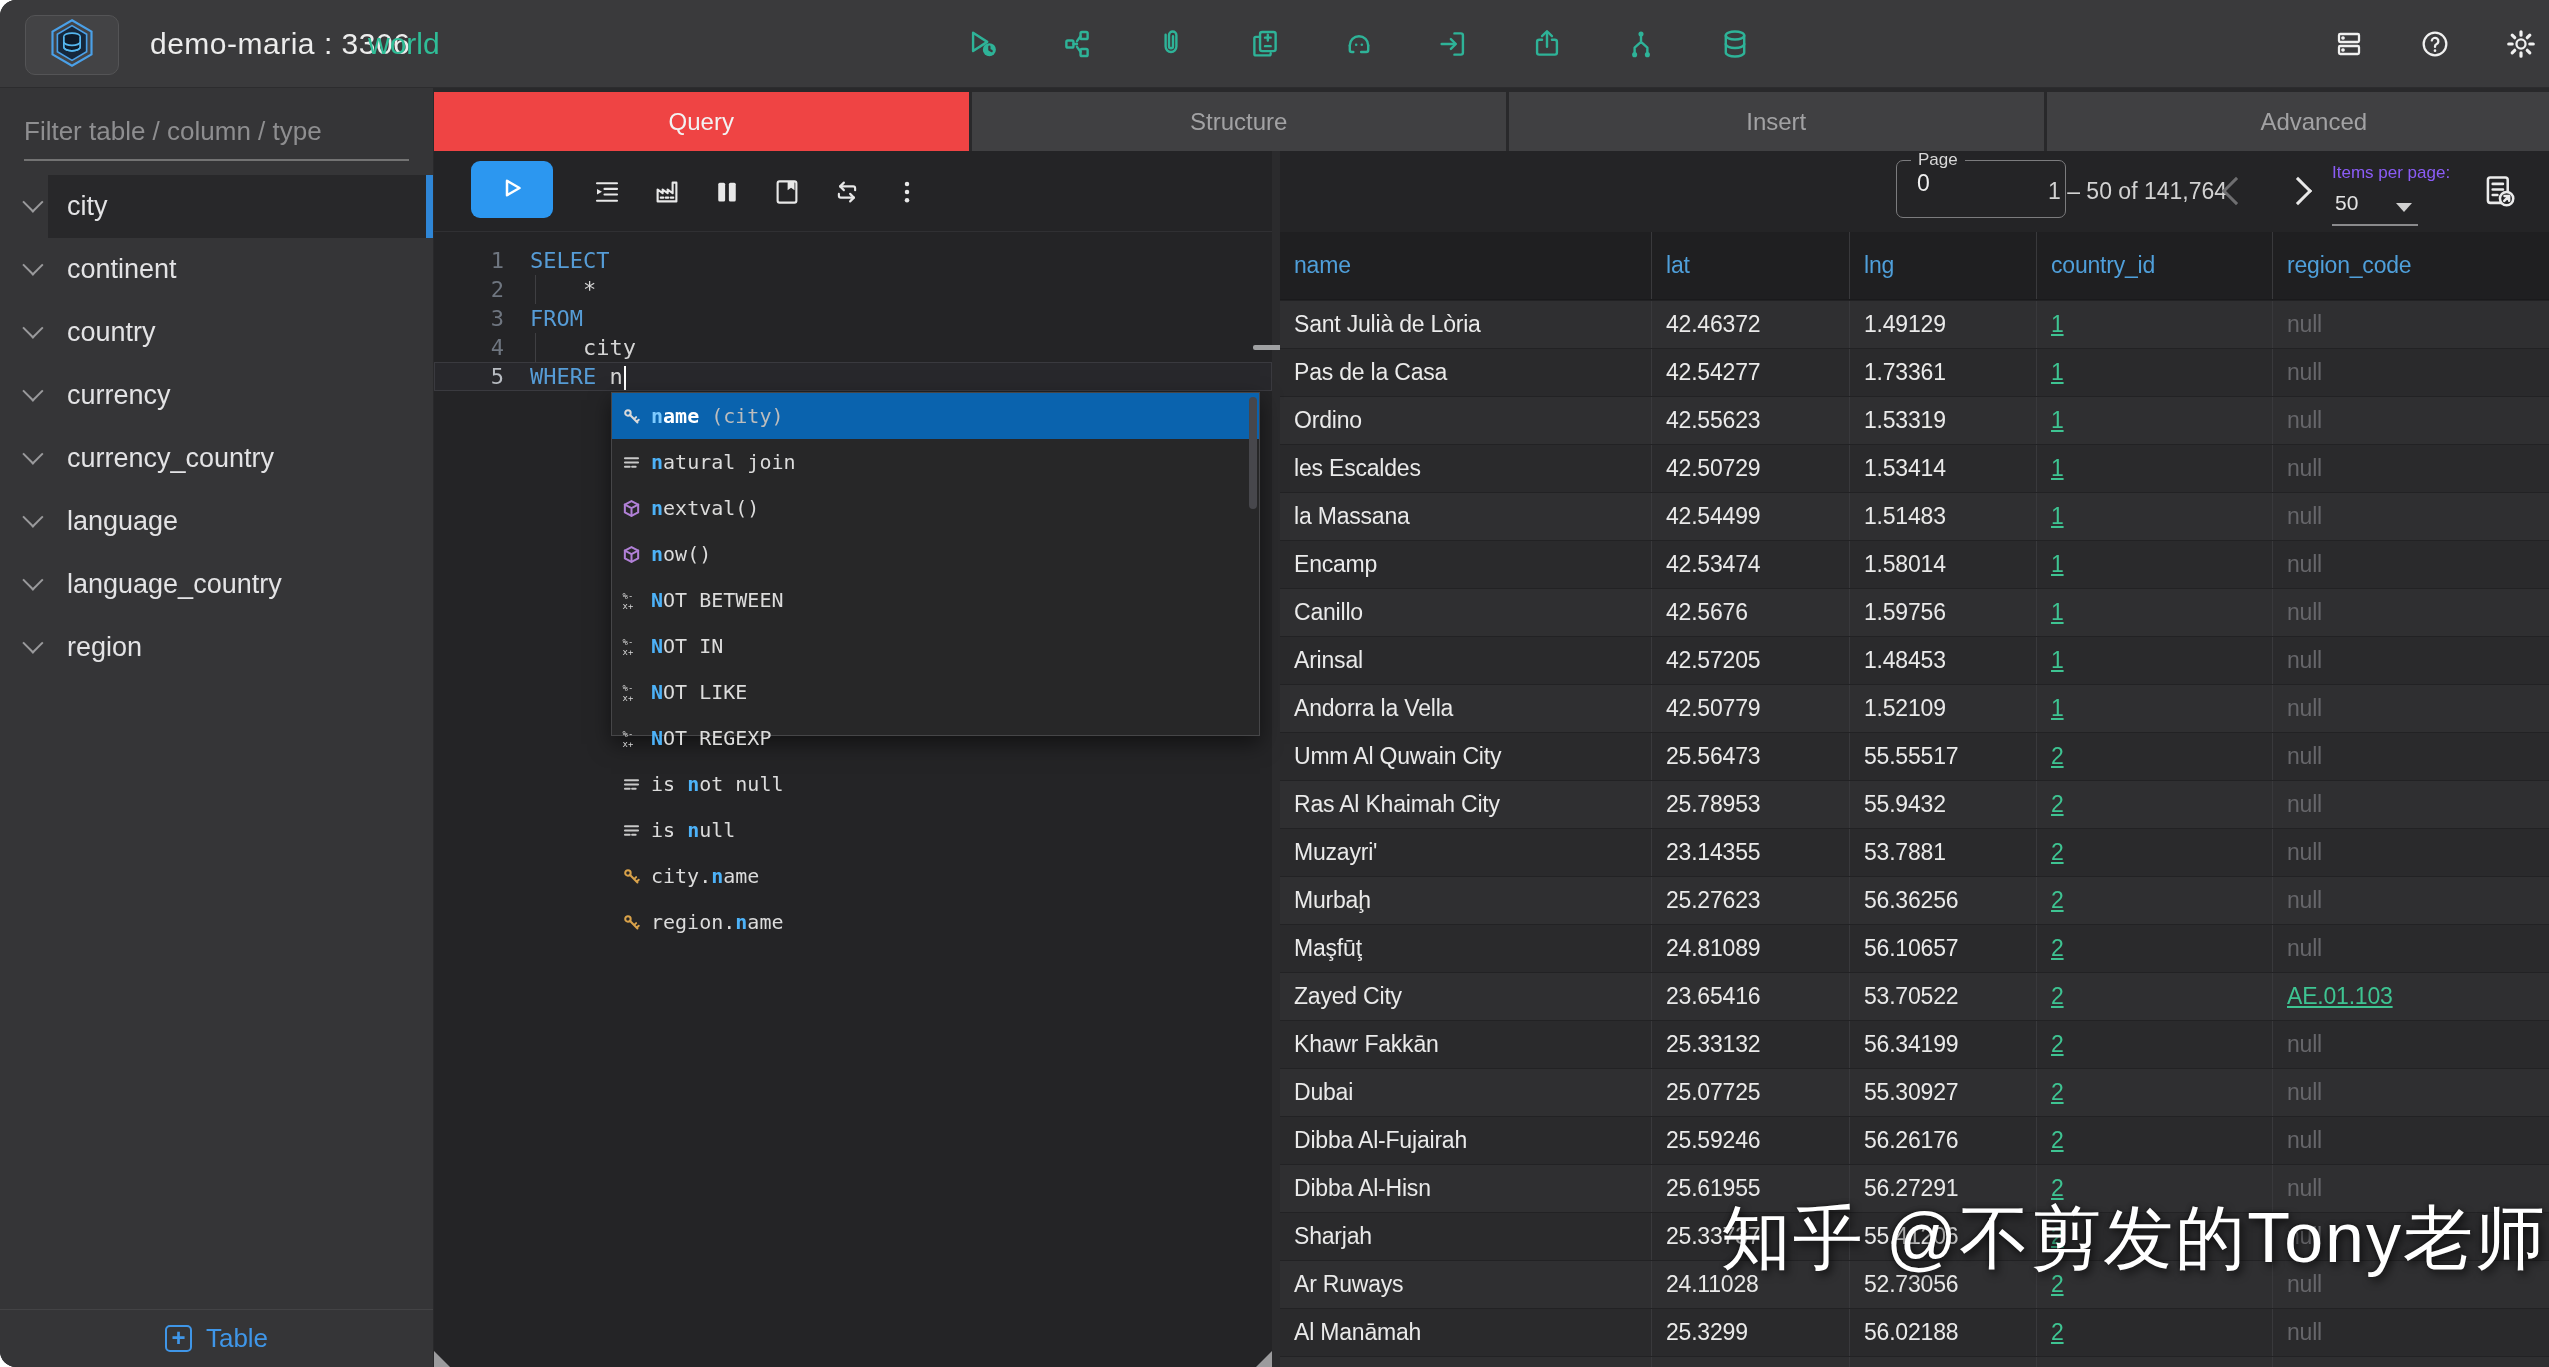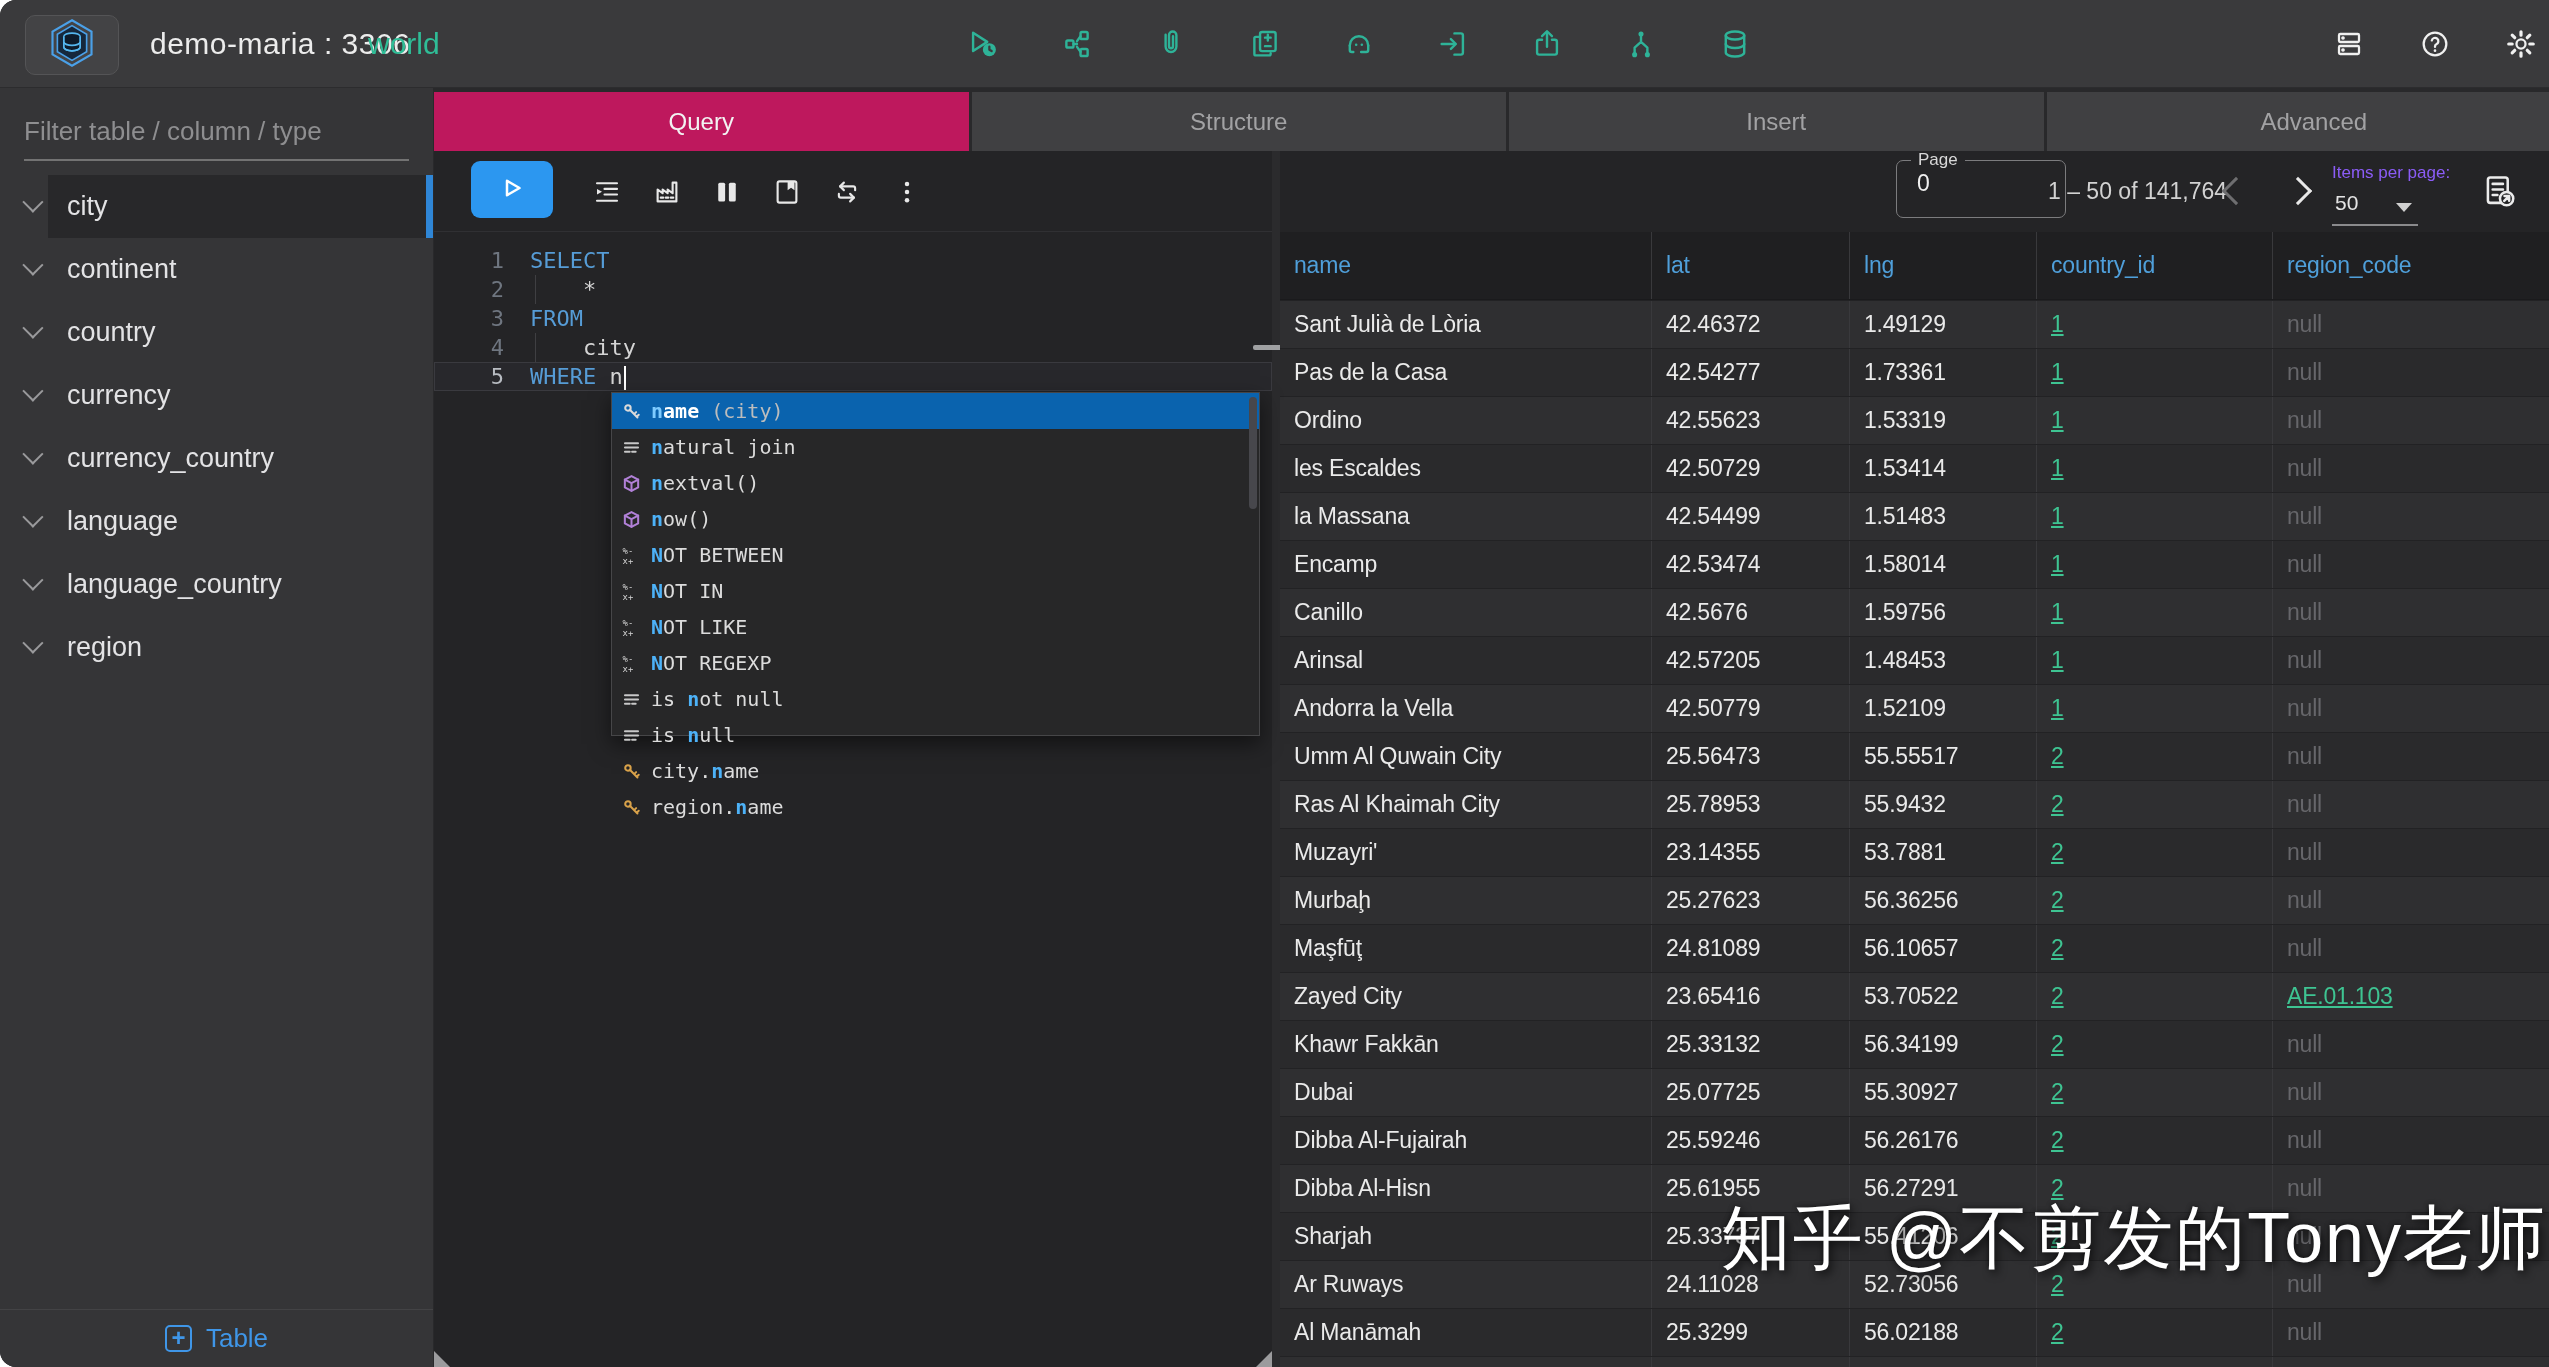--- a/index.html
+++ b/index.html
@@ -31,21 +31,21 @@
   .side-item.selected::after{content:"";position:absolute;right:0;top:0;bottom:0;width:7px;background:#2f86d6;}
   .sidebar-footer{position:absolute;left:0;right:0;bottom:0;height:57px;border-top:1px solid #434345;display:flex;align-items:center;justify-content:center;}
   .add-table-btn{display:flex;align-items:center;gap:14px;background:none;border:none;color:#3f96e8;cursor:pointer;font-family:inherit;}
   .plus-box{width:27px;height:27px;border:2.5px solid #3f96e8;border-radius:5px;display:flex;align-items:center;justify-content:center;font-size:24px;font-weight:bold;line-height:1;box-sizing:border-box;padding-bottom:2px;}
   .add-table-btn .txt{font-size:26px;}
 
   
   .main{position:absolute;left:434px;top:88px;right:0;bottom:0;}
   .tabs{height:63px;background:#29292b;display:flex;padding-top:4px;gap:3px;box-sizing:border-box;}
   .tab{flex:1;display:flex;align-items:center;justify-content:center;background:#404042;color:#a2a2a4;font-size:24px;cursor:pointer;}
-  .tab.active{background:#be185d;color:#f2f2f2;}
+  .tab.active{background:#ef4444;color:#f2f2f2;}
   .content{position:absolute;left:0;top:63px;right:0;bottom:0;display:flex;}
 
   
   .editor-pane{width:838px;flex:none;position:relative;background:#242426;}
   .editor-toolbar{position:absolute;top:0;left:0;right:0;height:81px;border-bottom:1px solid #303033;box-sizing:border-box;}
   .run-btn{position:absolute;left:37px;top:10px;width:82px;height:57px;background:#2c97f0;border:none;border-radius:9px;display:flex;align-items:center;justify-content:center;color:#fff;cursor:pointer;}
   .run-btn svg{width:30px;height:30px;}
   .ed-icons{position:absolute;left:155px;top:0;height:81px;display:flex;align-items:center;gap:24px;}
   .ed-icon{width:36px;height:36px;display:flex;align-items:center;justify-content:center;color:#e8e8e8;cursor:pointer;}
   .ed-icon svg{width:30px;height:30px;}
@@ -54,21 +54,21 @@
   .code-line.current{background:#28282c;box-shadow:inset 0 0 0 1px #3a3a3f;}
   .ln{width:70px;padding-right:26px;text-align:right;color:#6f7680;flex:none;box-sizing:content-box;}
   .code-line.current .ln{color:#b8bcc2;}
   .ltext{white-space:pre;color:#d4d4d4;position:relative;}
   .tok-kw{color:#569cd6;}
   .guide{position:absolute;left:5px;top:0;bottom:0;border-left:1px solid #3f3f42;}
   .cursor{display:inline-block;width:2px;height:24px;background:#ffffff;vertical-align:middle;margin-left:1px;}
 
   
   .suggest{position:absolute;left:177px;top:241px;width:649px;height:344px;background:#272728;border:1px solid #464648;box-shadow:0 8px 20px rgba(0,0,0,.5);z-index:40;box-sizing:border-box;}
-  .sg-row{height:36px;display:flex;align-items:center;padding-left:8px;font-family:"DejaVu Sans Mono","Liberation Mono",monospace;font-size:20px;color:#dcdcdc;cursor:pointer;}
+  .sg-row{height:46px;display:flex;align-items:center;padding-left:8px;font-family:"DejaVu Sans Mono","Liberation Mono",monospace;font-size:20px;color:#dcdcdc;cursor:pointer;}
   .sg-row.sel{background:#0a63ae;color:#ffffff;}
   .sg-icon{width:22px;height:22px;margin-right:9px;display:flex;align-items:center;justify-content:center;flex:none;}
   .sg-icon svg{width:19px;height:19px;}
   .ic-field{color:#dadada;}
   .ic-column{color:#d9a24a;}
   .ic-function{color:#b180d7;}
   .ic-snippet{color:#c8c8c8;}
   .ic-operator{color:#d4d4d4;}
   .sg-match{color:#4db2f8;font-weight:bold;}
   .sg-row.sel .sg-match{color:#7ecbff;}

